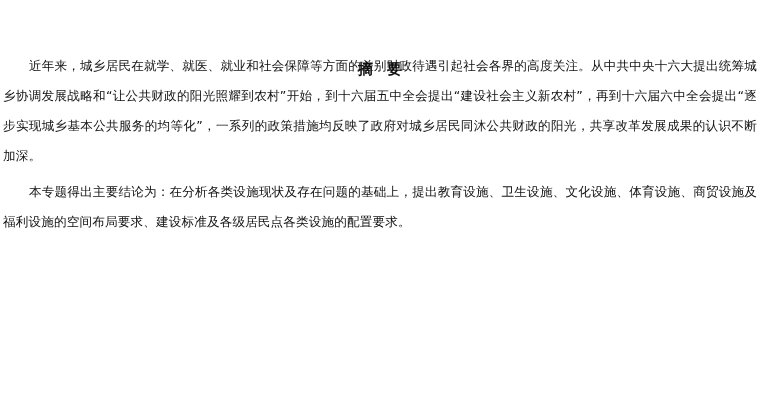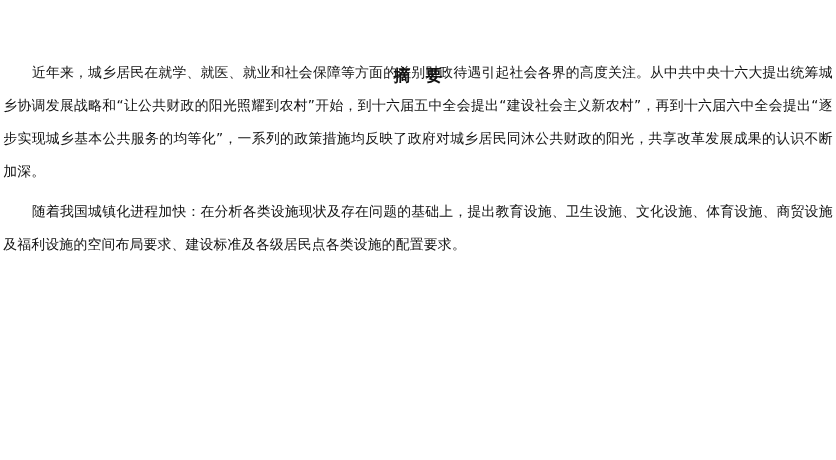--- a/index.html
+++ b/index.html
@@ -46,15 +46,15 @@
       margin-top: 6px;
     }
   </style>
 </head>
 <body>
 
 <div class="page">
   <div class="title">摘要</div>
   <div class="content">
     <p class="para">近年来，城乡居民在就学、就医、就业和社会保障等方面的差别财政待遇引起社会各界的高度关注。从中共中央十六大提出统筹城乡协调发展战略和“让公共财政的阳光照耀到农村”开始，到十六届五中全会提出“建设社会主义新农村”，再到十六届六中全会提出“逐步实现城乡基本公共服务的均等化”，一系列的政策措施均反映了政府对城乡居民同沐公共财政的阳光，共享改革发展成果的认识不断加深。</p>
-    <p class="para">随着我国城镇化进程加快：在分析各类设施现状及存在问题的基础上，提出教育设施、卫生设施、文化设施、体育设施、商贸设施及福利设施的空间布局要求、建设标准及各级居民点各类设施的配置要求。</p>
+    <p class="para">本专题得出主要结论为：在分析各类设施现状及存在问题的基础上，提出教育设施、卫生设施、文化设施、体育设施、商贸设施及福利设施的空间布局要求、建设标准及各级居民点各类设施的配置要求。</p>
   </div>
 </div>
 
 </body></html>

